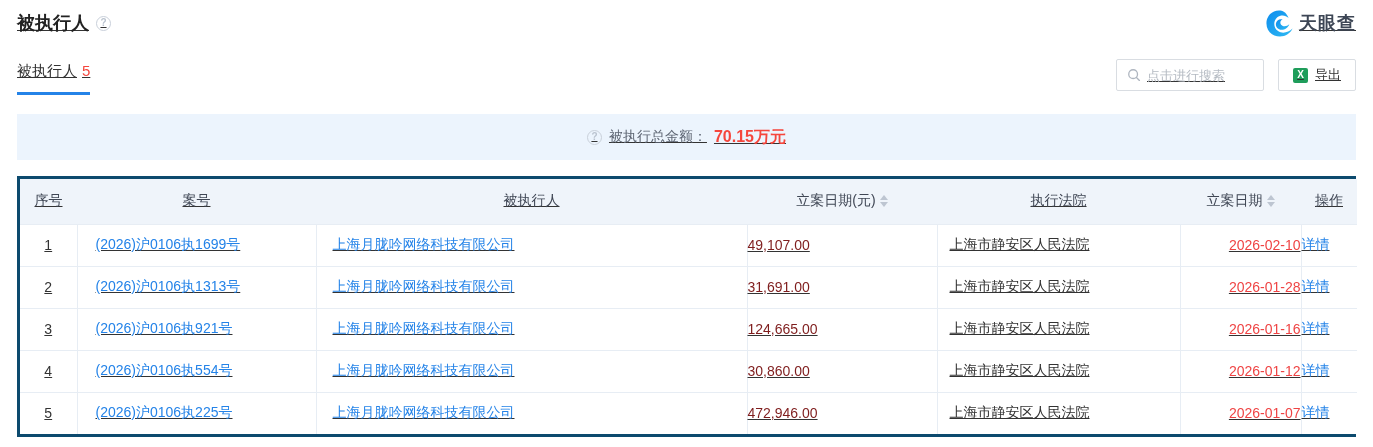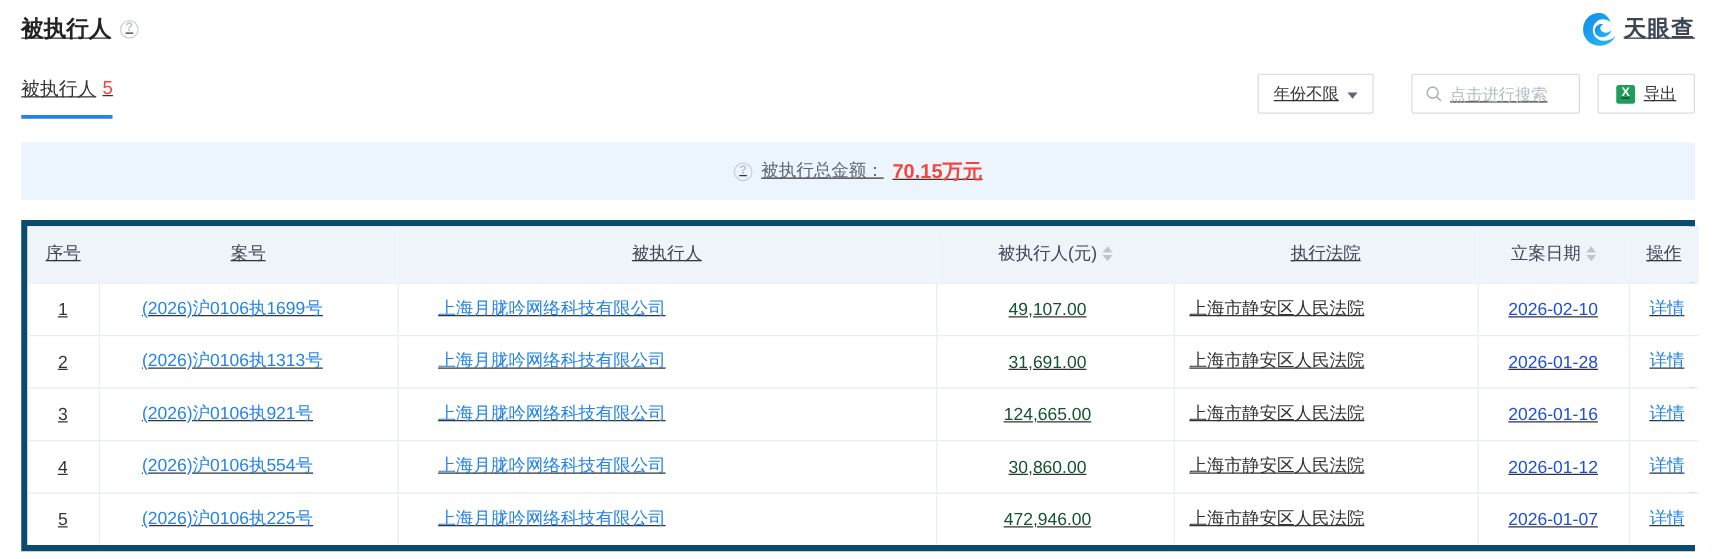--- a/index.html
+++ b/index.html
@@ -34,21 +34,21 @@
   .controls { display:flex; gap:14px; align-items:center; }
   .ctrl {
     height:32px; border:1px solid #d9dde2; border-radius:2px; background:#fff;
     display:flex; align-items:center; font-size:13px; color:#333;
   }
   .year-filter { padding:0 12px; gap:7px; cursor:pointer; }
   .caret-down {
     width:0; height:0; border-left:4px solid transparent; border-right:4px solid transparent;
     border-top:5px solid #5f6673; margin-top:2px;
   }
-  .search-box { width:135px; padding:0 10px; gap:6px;margin-left:16px; }
+  .search-box { width:148px; padding:0 10px; gap:6px;margin-left:16px; }
   .search-box input {
     border:none; outline:none; width:100%; font-size:13px; color:#333;
     font-family:"Liberation Sans", sans-serif; background:transparent;
   }
   .search-box input::placeholder { color:#b4bac2; }
   .export-btn { padding:0 14px; gap:7px; cursor:pointer; font-family:"Liberation Sans", sans-serif; }
   .xls-icon {
     width:15px; height:15px; background:#1f9d5b; border-radius:2px; color:#fff;
     display:inline-flex; align-items:center; justify-content:center;
     font-size:10px; font-weight:bold; line-height:1;
@@ -56,39 +56,39 @@
 
   
   .banner {
     margin-top:19px; height:46px; background:#ecf4fd;
     display:flex; align-items:center; justify-content:center; gap:7px; font-size:14px;
   }
   .banner .label { color:#5d6573; }
   .banner .amount { color:#f5463d; font-weight:bold; font-size:16px; }
 
   
-  .table-wrap { margin-top:16px; border:5px solid #0c4a6e; }
+  .table-wrap { margin-top:16px; border:3px solid #0c4a6e; }
   table { border-collapse:collapse; table-layout:fixed; width:1337px; }
   thead th {
     height:45px; background:#eff4fa; font-weight:normal; font-size:14px; color:#3f4654;
     text-align:center; vertical-align:middle;
   }
   tbody td {
     height:42px; font-size:14px; vertical-align:middle;
     border-top:1px solid #e7edf4; border-right:1px solid #e7edf4; background:#fff;
   }
   tbody td:last-child { border-right:none; }
   td.c-index { text-align:center; color:#333; }
   td.c-case { padding-left:18px; }
   td.c-person { padding-left:16px; }
-  td.c-amount { text-align:center; padding-right:12px; color:#14532d; }
+  td.c-amount { text-align:left; padding-right:12px; color:#7f1d1d; }
   td.c-court { padding-left:12px; color:#333; }
-  td.c-date { text-align:center; color:#1d4ed8; }
+  td.c-date { text-align:right; color:#ef4444; }
   td.c-action { }
-  a.blue-link { color:#2483e8; text-decoration:none; cursor:pointer;margin-left:16px; }
+  a.blue-link { color:#2483e8; text-decoration:none; cursor:pointer; }
 
   .th-sort { display:inline-flex; align-items:center; gap:4px; justify-content:center; }
   .sort-icons { display:inline-flex; flex-direction:column; gap:2px; cursor:pointer; }
   .sort-icons .up {
     width:0; height:0; border-left:4px solid transparent; border-right:4px solid transparent;
     border-bottom:5px solid #bdc5d1;
   }
   .sort-icons .dn {
     width:0; height:0; border-left:4px solid transparent; border-right:4px solid transparent;
     border-top:5px solid #bdc5d1;
@@ -122,24 +122,20 @@
   </div>
 
   <div class="toolbar-row">
     <div class="tabs">
       <div class="tab active">
         <span>被执行人</span>
           <span class="count">5</span>
       </div>
     </div>
     <div class="controls">
-      <div class="ctrl year-filter">
-        <span>年份不限</span>
-        <i class="caret-down"></i>
-      </div>
       <div class="ctrl search-box">
         <span style="display:inline-flex;">
           <svg width="14" height="14" viewBox="0 0 16 16" fill="none">
             <circle cx="7" cy="7" r="5" stroke="#aeb5bf" stroke-width="1.5"></circle>
             <line x1="10.8" y1="10.8" x2="14.2" y2="14.2" stroke="#aeb5bf" stroke-width="1.5" stroke-linecap="round"></line>
           </svg>
         </span>
         <input type="text" placeholder="点击进行搜索" style="">
       </div>
       <button class="ctrl export-btn">
@@ -166,21 +162,21 @@
           <col style="width:121px">
           <col style="width:56px">
       </colgroup>
       <thead>
         <tr>
           <th><span>序号</span></th>
           <th><span>案号</span></th>
           <th><span>被执行人</span></th>
           <th>
             <span class="th-sort">
-                <span>被执行人(元)</span>
+                <span>立案日期(元)</span>
                 <span class="sort-icons">
                   <i class="up"></i>
                   <i class="dn"></i>
                 </span>
               </span>
           </th>
           <th><span>执行法院</span></th>
           <th>
             <span class="th-sort">
                 <span>立案日期</span>

